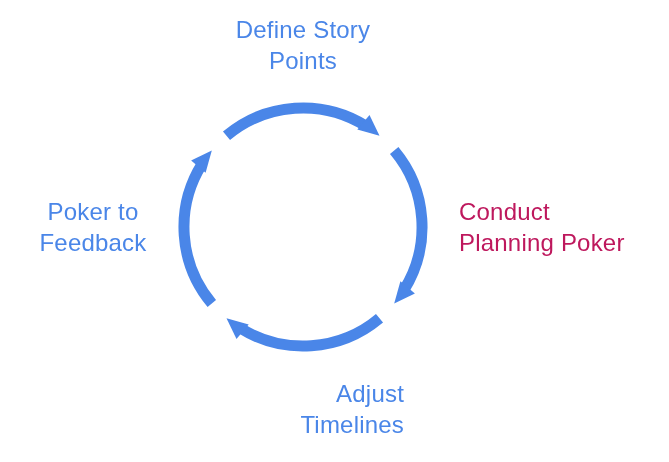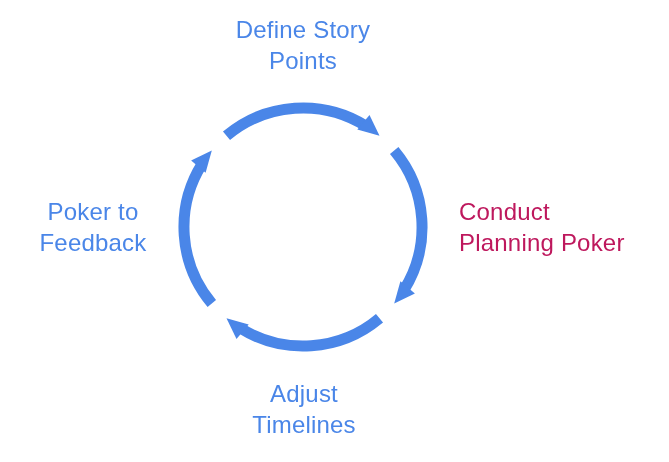--- a/index.html
+++ b/index.html
@@ -25,21 +25,21 @@
   }
   .label {
     position: absolute;
     font-size: 24px;
     line-height: 31px;
     white-space: pre-line;
     letter-spacing: 0.2px;
   }
   .label-top    { left: 203px; top: 14px;  width: 200px; text-align: center; }
   .label-right  { left: 459px; top: 196px; width: 210px; text-align: left;   }
-  .label-bottom { left: 204px; top: 378px; width: 200px; text-align: center; }
+  .label-bottom { left: 204px; top: 378px; width: 200px; text-align: right; }
   .label-left   { left: 13px;  top: 196px; width: 160px; text-align: center; }
 </style>
 </head>
 <body style="background: rgb(255, 255, 255);">
 
 <div class="stage">
   <svg class="cycle" id="cycle-svg" width="669" height="462" viewBox="0 0 669 462">
       <path d="M 226.5 135.8 A 119 119 0 0 1 366.1 126.1" fill="none" stroke="#4A86E8" stroke-width="11"></path>
       <polygon points="379.5,135.8 369.5,115.1 357.3,129.6" fill="#4A86E8"></polygon>
       <path d="M 394.2 150.5 A 119 119 0 0 1 403.9 290.1" fill="none" stroke="#4A86E8" stroke-width="11"></path>

